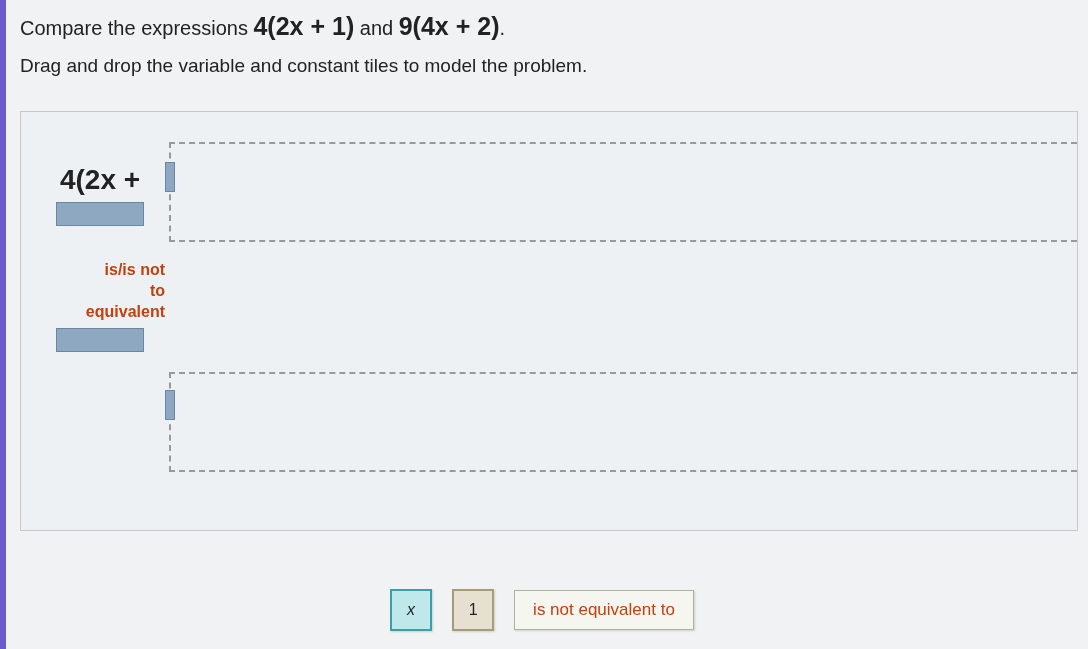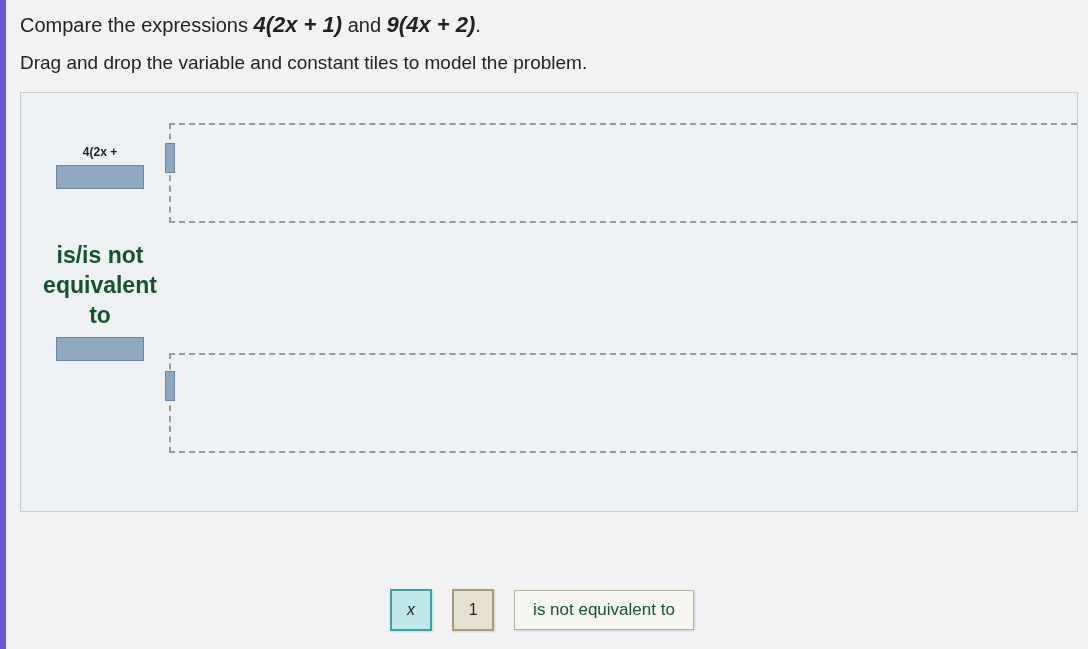--- a/index.html
+++ b/index.html
@@ -17,26 +17,25 @@
     height: 100%;
     border-left: 6px solid #6a5acd;
   }
   .prompt-line {
     font-size: 20px;
     margin-bottom: 14px;
     color: #222;
   }
   .prompt-line .expr {
     font-weight: bold;
-    font-size: 22px;
-    font-style: italic;
+    font-size: 25px;
   }
   .instruction {
     font-size: 19px;
-    margin-bottom: 18px;
+    margin-bottom: 34px;
     color: #222;
   }
   .workspace-outer {
     border: 1px solid #c8c8c8;
     background: #eef1f4;
     padding: 30px 0 20px 14px;
     position: relative;
     height: 420px;
   }
   .workspace {
@@ -53,40 +52,41 @@
   }
   .lane.top { top: 0; height: 100px; }
   .lane.bottom { top: 230px; height: 100px; }
   .label-col {
     position: absolute;
     left: 0;
     width: 130px;
     text-align: center;
   }
   .label-col .expr-label {
-    font-size: 12px;
+    font-size: 28px;
     font-weight: bold;
     color: #222;
     margin-bottom: 6px;
   }
   .slot {
     width: 88px;
     height: 24px;
     background: #8fa8c2;
     margin: 0 auto;
     border: 1px solid #6b87a3;
   }
   .top-label { top: 22px; }
   .mid-label { top: 118px; }
   .bot-label { top: 248px; }
   .mid-label .middle-text {
-    font-size: 23px;
+    font-size: 16px;
     font-weight: bold;
     line-height: 1.3;
-    color: #14532d;
+    color: #c2410c;
+    text-align: right;
   }
   .handle {
     position: absolute;
     width: 10px;
     height: 30px;
     background: #8fa8c2;
     border: 1px solid #6b87a3;
   }
   .handle.h1 { left: 130px; top: 20px; }
   .handle.h2 { left: 130px; top: 248px; }
@@ -123,21 +123,21 @@
     background: #e6e0d1;
     border: 2px solid #a89b7a;
     font-style: normal;
   }
   .tile.wide {
     height: 40px;
     padding: 0 18px;
     font-size: 17px;
     background: #f6f6f0;
     border: 1px solid #b0b0a0;
-    color: #14532d;
+    color: #c2410c;
   }
 </style>
 </head>
 <body>
 
 <div class="page">
 
   <p class="prompt-line">
     <span>Compare the expressions </span><span class="expr">4(2x + 1)</span><span> and </span><span class="expr">9(4x + 2)</span><span>.</span>
   </p>
@@ -153,22 +153,22 @@
       <div class="handle h1"></div>
       <div class="handle h2"></div>
 
       <div class="label-col top-label">
         <div class="expr-label">4(2x +</div>
         <div class="slot"></div>
       </div>
 
       <div class="label-col mid-label">
         <div class="middle-text">is/is not</div>
+        <div class="middle-text">to</div>
         <div class="middle-text">equivalent</div>
-        <div class="middle-text">to</div>
         <div class="slot" style="margin-top:6px"></div>
       </div>
 
 
     </div>
   </div>
 
   <div class="tile-bar">
     <div class="tile small x-tile">
       <span>x</span>

